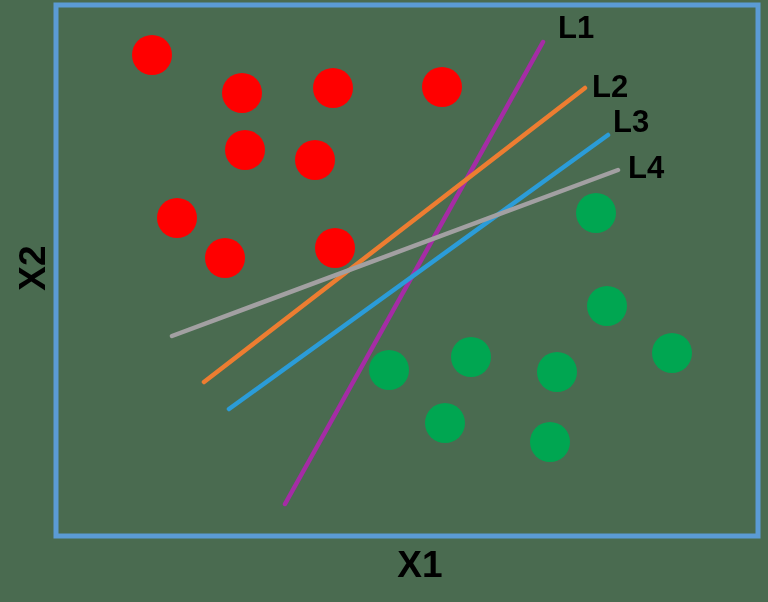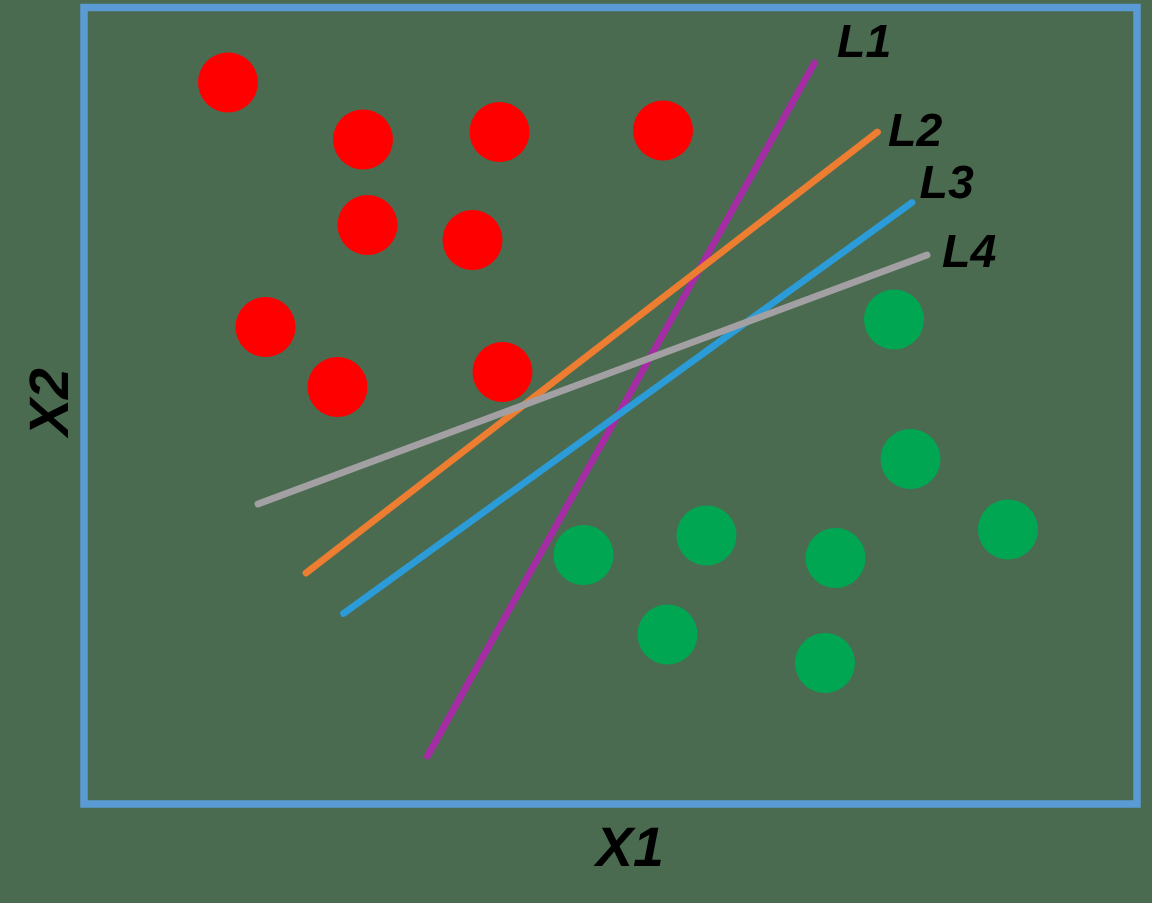--- a/index.html
+++ b/index.html
@@ -6,21 +6,20 @@
     margin: 0;
     padding: 0;
     width: 768px;
     height: 602px;
     overflow: hidden;
   }
   .figure-root {
     position: relative;
     width: 768px;
     height: 462px;
-    font-style: italic;
   }
   svg text {
     font-family: "Liberation Sans", "DejaVu Sans", sans-serif;
     font-weight: bold;
   }
 </style>
 </head>
 <body style="background: rgb(74, 107, 80);">
 
 <div class="figure-root">

